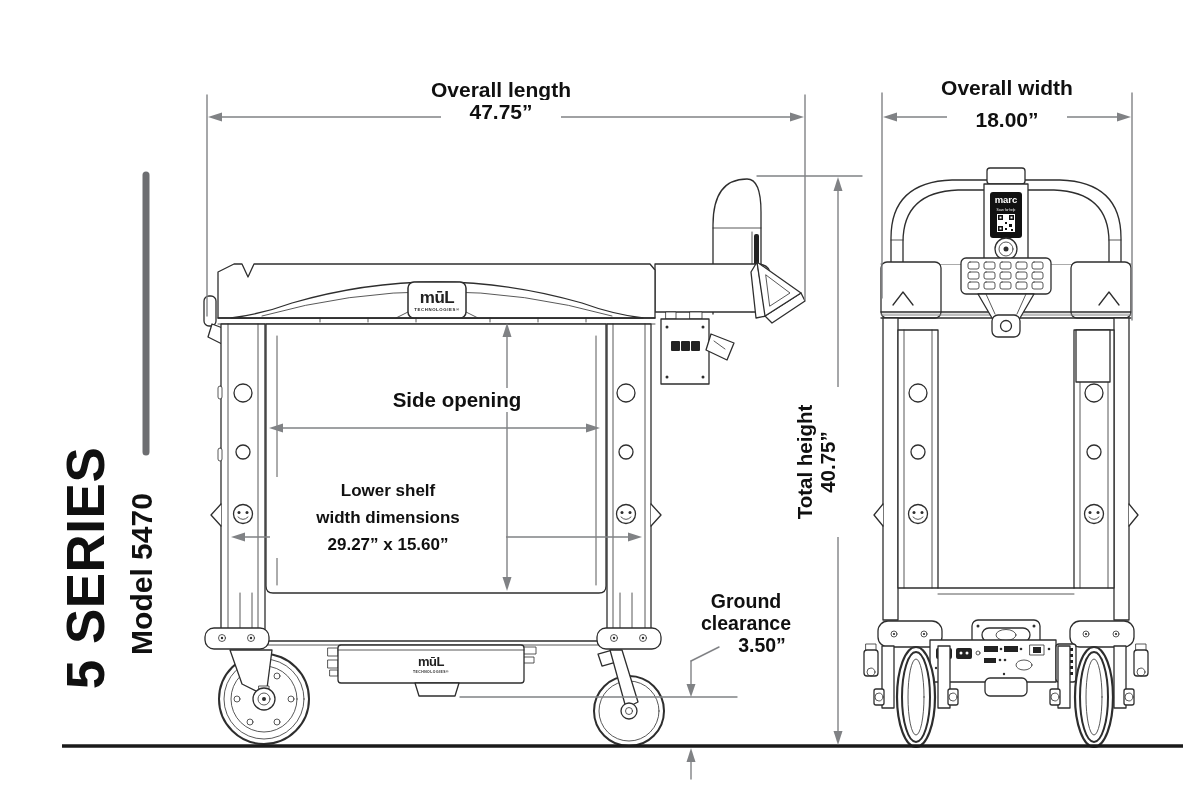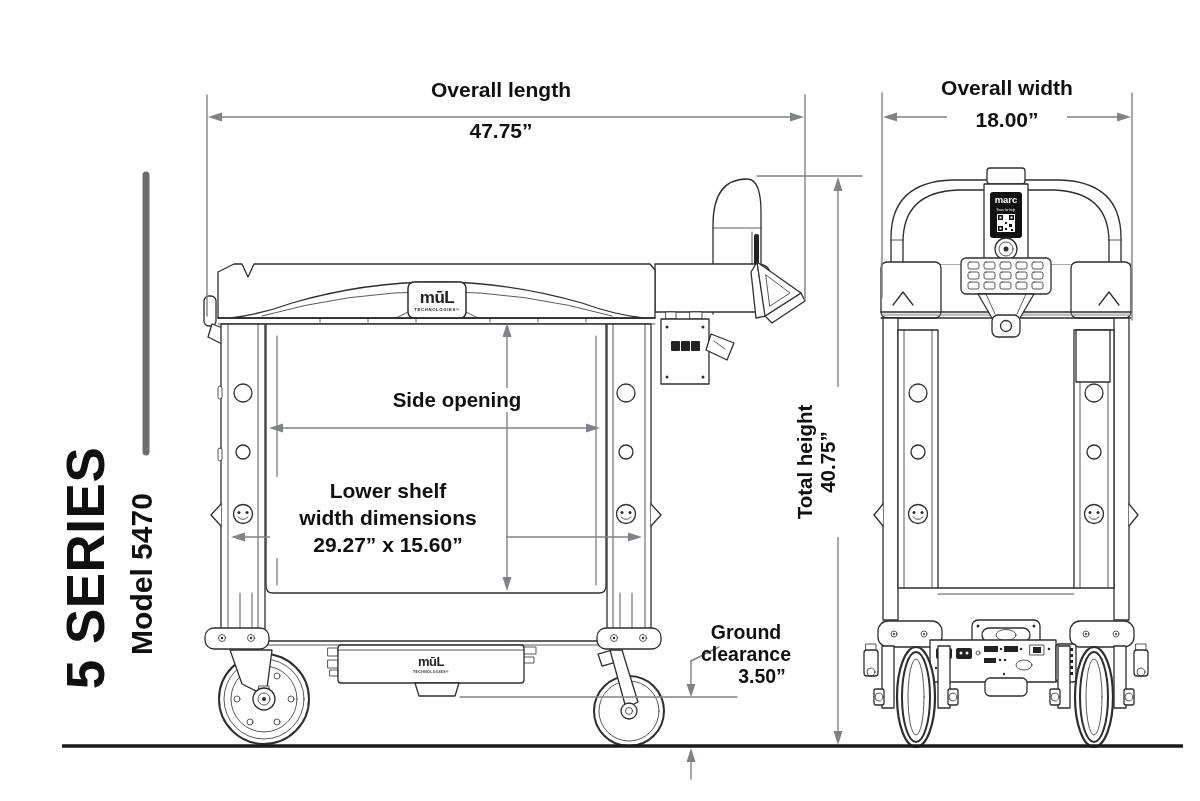--- a/index.html
+++ b/index.html
@@ -8,21 +8,21 @@
   .stage svg{position:absolute;left:0;top:0;}
   .lbl{position:absolute;font-weight:bold;color:#101010;text-align:center;
        font-family:"Liberation Sans",sans-serif;white-space:nowrap;}
   .bgw{background:#fff;}
   .rot{transform:rotate(-90deg);transform-origin:center center;}
   .dim-label{font-size:21px;line-height:24px;}
   .mid{font-size:20.5px;line-height:24px;}
   .small{font-size:19.5px;line-height:22px;}
   .series{font-size:53px;letter-spacing:0.5px;line-height:60px;}
   .model{font-size:30px;line-height:38px;}
-  .lsblock{font-size:21px;line-height:27px;}
+  .lsblock{font-size:17px;line-height:27px;}
   .thblock{font-size:20.5px;line-height:23px;}
   svg text{font-family:"Liberation Sans",sans-serif;}
   .ln{stroke:#2e2e2e;fill:none;stroke-width:1.3;stroke-linejoin:round;stroke-linecap:round;}
   .lnw{stroke:#2e2e2e;fill:#fff;stroke-width:1.3;stroke-linejoin:round;stroke-linecap:round;}
   .thin{stroke-width:0.8;}
   .dk{fill:#222;stroke:none;}
   .dm{stroke:#808285;stroke-width:1.4;fill:none;stroke-linecap:round;}
   .dmf{fill:#808285;stroke:none;}
 </style>
 </head>
@@ -420,34 +420,34 @@
     <line x1="691" y1="661" x2="691" y2="686" class="dm"></line>
     <polygon points="691,697 686.5,684 695.5,684" class="dmf"></polygon>
     <polygon points="691,748 686.5,762 695.5,762" class="dmf"></polygon>
     <line x1="691" y1="761" x2="691" y2="779" class="dm"></line>
   </g>
 
   <line x1="146" y1="175" x2="146" y2="452" stroke="#6d6e71" stroke-width="7" stroke-linecap="round"></line>
 </svg>
 
 <div class="lbl dim-label" style="left:381px;top:78px;width:240px;">Overall length</div>
-<div class="lbl dim-label bgw" style="left:441px;top:119px;width:120px;">47.75”</div>
+<div class="lbl dim-label bgw" style="left:441px;top:100px;width:120px;">47.75”</div>
 
 <div class="lbl dim-label" style="left:887px;top:76px;width:240px;">Overall width</div>
 <div class="lbl dim-label bgw" style="left:947px;top:108px;width:120px;text-align:center;">18.00”</div>
 
 <div class="lbl mid bgw" style="left:357px;top:388px;width:200px;">Side opening</div>
 
 <div class="lbl lsblock bgw" style="left:270px;top:477px;width:236px;">
   <div>Lower shelf</div>
   <div>width dimensions</div>
   <div>29.27” x 15.60”</div>
 </div>
 
-<div class="lbl small" style="left:668px;top:590px;width:156px;margin-top:31px;">
+<div class="lbl small" style="left:668px;top:590px;width:156px;">
   <div>Ground</div>
   <div>clearance</div>
   <div style="transform:translateX(16px);">3.50”</div>
 </div>
 
 <div class="lbl thblock rot bgw" style="left:741px;top:439px;width:150px;height:46px;">
   <div>Total height</div>
   <div>40.75”</div>
 </div>
 

